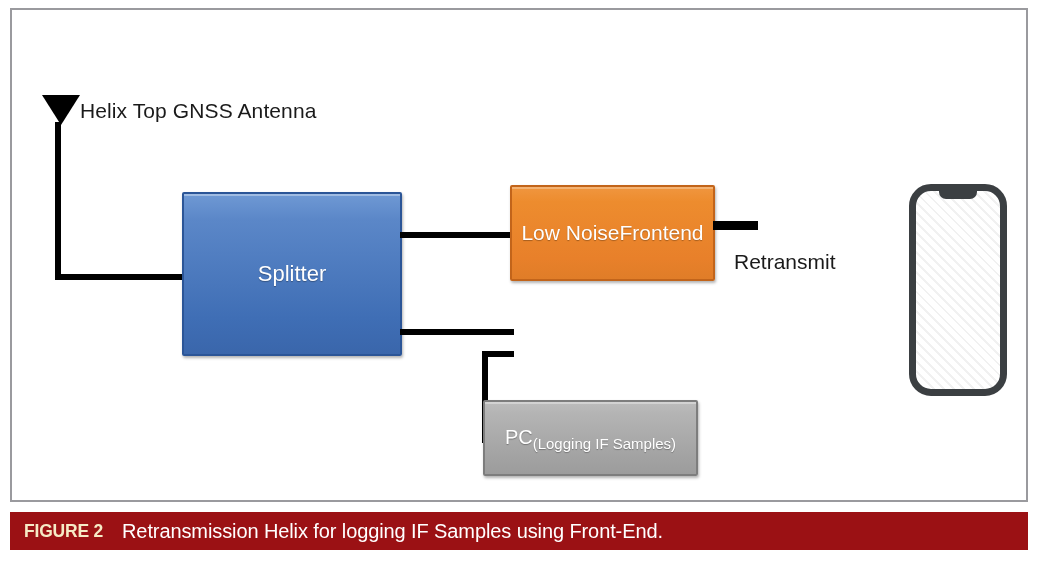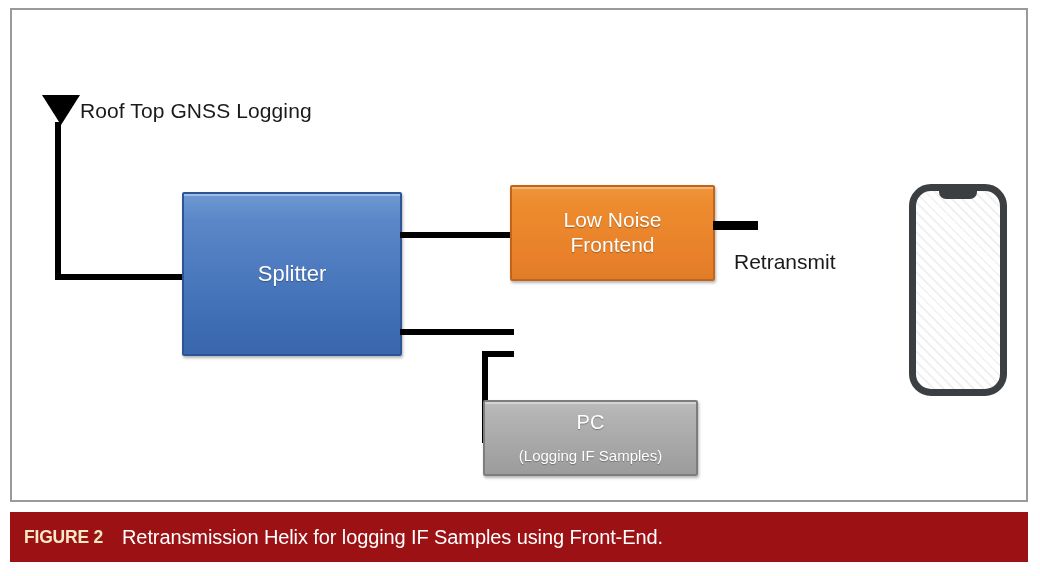--- a/index.html
+++ b/index.html
@@ -70,21 +70,20 @@
     color: #1a1a1a;
     white-space: nowrap;
     letter-spacing: 0.1px;
   }
 
   
   .proc-box {
     position: absolute;
     box-sizing: border-box;
     display: flex;
-    flex-direction: column;
     align-items: center;
     justify-content: center;
     text-align: center;
     color: #ffffff;
     line-height: 1.18;
     text-shadow: 0 1px 1px rgba(0,0,0,0.30);
   }
   .proc-box .bx-line1 { display: block; }
   .proc-box .bx-line2 { display: block; }
 
@@ -199,21 +198,21 @@
     border-bottom-left-radius: 7px;
     border-bottom-right-radius: 7px;
   }
 
   
   #caption-bar {
     position: absolute;
     left: 10px;
     top: 512px;
     width: 1018px;
-    height: 50px;
+    height: 38px;
     background: #9b1114;
     display: flex;
     align-items: center;
     box-sizing: border-box;
     padding-left: 14px;
   }
   #caption-figure-no {
     font-family: "Liberation Sans Narrow", "Liberation Sans", sans-serif;
     font-weight: bold;
     font-size: 19px;
@@ -236,21 +235,21 @@
 
 <div id="figure-root">
 
   <div id="diagram-frame">
 
     <div id="antenna-icon">
       <div class="tri"></div>
     </div>
     <div id="antenna-mast"></div>
     <div id="antenna-to-splitter"></div>
-    <div id="antenna-label">Roof Top GNSS Logging</div>
+    <div id="antenna-label">Helix Top GNSS Antenna</div>
 
     <div id="box-splitter" class="proc-box">
       <span class="bx-line1">Splitter</span>
     </div>
 
     <div id="wire-split-lna" class="wire"></div>
     <div id="wire-split-sx3" class="wire"></div>
 
     <div id="box-lna" class="proc-box">
       <span class="bx-line1">Low Noise</span>

